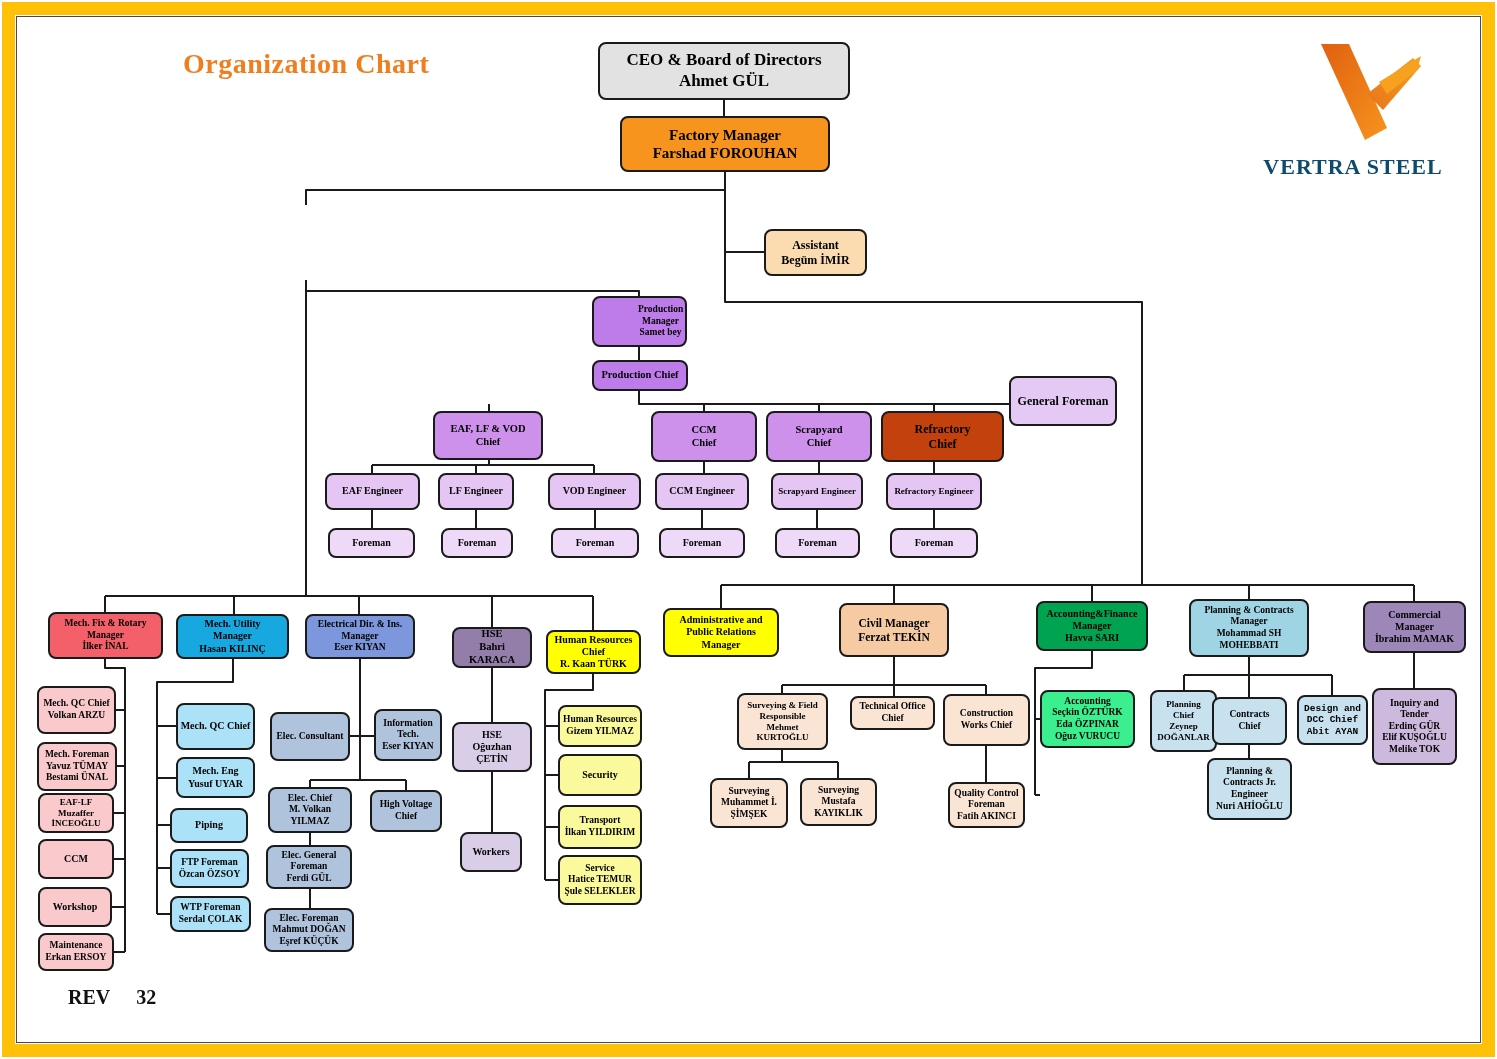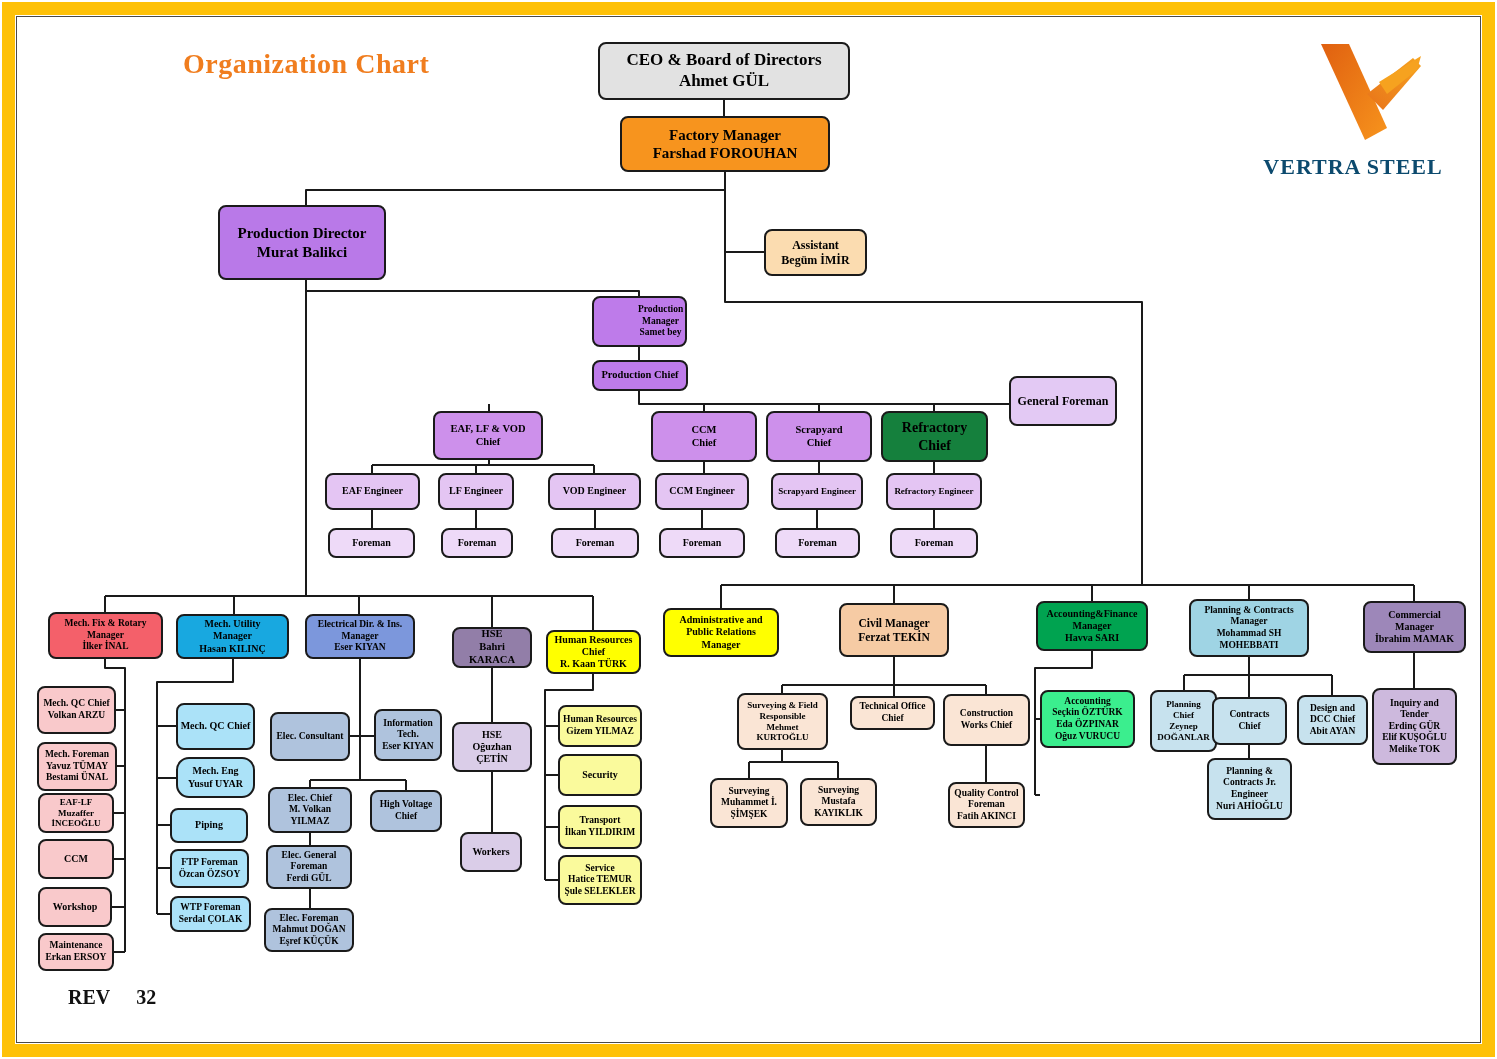--- a/index.html
+++ b/index.html
@@ -144,24 +144,20 @@
       <div class="nline">Ahmet GÜL</div>
     </div>
     <div class="node" style="left: 620px; top: 116px; width: 210px; height: 56px; background: rgb(247, 148, 30); font-size: 15px;">
       <div class="nline">Factory Manager</div>
       <div class="nline">Farshad FOROUHAN</div>
     </div>
     <div class="node" style="left: 764px; top: 229px; width: 103px; height: 47px; background: rgb(251, 220, 176); font-size: 12px;">
       <div class="nline">Assistant</div>
       <div class="nline">Begüm İMİR</div>
     </div>
-    <div class="node" style="left: 218px; top: 205px; width: 168px; height: 75px; background: rgb(185, 121, 232); font-size: 15px;">
-      <div class="nline">Production Director</div>
-      <div class="nline">Murat Balikci</div>
-    </div>
     <div class="node" style="left: 592px; top: 296px; width: 95px; height: 51px; background: rgb(190, 123, 234); font-size: 9.5px; padding-left: 44px;">
       <div class="nline">Production</div>
       <div class="nline">Manager</div>
       <div class="nline">Samet bey</div>
     </div>
     <div class="node" style="left: 592px; top: 360px; width: 96px; height: 31px; background: rgb(190, 123, 234); font-size: 10.5px;">
       <div class="nline">Production Chief</div>
     </div>
     <div class="node" style="left: 1009px; top: 376px; width: 108px; height: 50px; background: rgb(227, 201, 244); font-size: 12px;">
       <div class="nline">General Foreman</div>
@@ -171,21 +167,21 @@
       <div class="nline">Chief</div>
     </div>
     <div class="node" style="left: 651px; top: 411px; width: 106px; height: 51px; background: rgb(205, 144, 235); font-size: 10.5px;">
       <div class="nline">CCM</div>
       <div class="nline">Chief</div>
     </div>
     <div class="node" style="left: 766px; top: 411px; width: 106px; height: 51px; background: rgb(205, 144, 235); font-size: 10.5px;">
       <div class="nline">Scrapyard</div>
       <div class="nline">Chief</div>
     </div>
-    <div class="node" style="left: 881px; top: 411px; width: 107px; height: 51px; background: #15803d; font-size: 14px;">
+    <div class="node" style="left: 881px; top: 411px; width: 123px; height: 51px; background: #c2410c; font-size: 12px;">
       <div class="nline">Refractory</div>
       <div class="nline">Chief</div>
     </div>
     <div class="node" style="left: 325px; top: 473px; width: 95px; height: 37px; background: rgb(228, 197, 243); font-size: 10px;">
       <div class="nline">EAF Engineer</div>
     </div>
     <div class="node" style="left: 438px; top: 473px; width: 76px; height: 37px; background: rgb(228, 197, 243); font-size: 10px;">
       <div class="nline">LF Engineer</div>
     </div>
     <div class="node" style="left: 548px; top: 473px; width: 93px; height: 37px; background: rgb(228, 197, 243); font-size: 10px;">
@@ -287,21 +283,21 @@
     <div class="node" style="left: 38px; top: 887px; width: 74px; height: 40px; background: rgb(249, 201, 203); font-size: 10px;">
       <div class="nline">Workshop</div>
     </div>
     <div class="node" style="left: 38px; top: 933px; width: 76px; height: 38px; background: rgb(249, 201, 203); font-size: 9.5px;">
       <div class="nline">Maintenance</div>
       <div class="nline">Erkan ERSOY</div>
     </div>
     <div class="node" style="left: 176px; top: 703px; width: 79px; height: 47px; background: rgb(171, 226, 248); font-size: 10px;">
       <div class="nline">Mech. QC Chief</div>
     </div>
-    <div class="node" style="left: 176px; top: 757px; width: 79px; height: 41px; background: rgb(171, 226, 248); font-size: 10px; border-radius: 13px;">
+    <div class="node" style="left: 176px; top: 757px; width: 79px; height: 41px; background: rgb(171, 226, 248); font-size: 10px;">
       <div class="nline">Mech. Eng</div>
       <div class="nline">Yusuf UYAR</div>
     </div>
     <div class="node" style="left: 170px; top: 808px; width: 78px; height: 35px; background: rgb(171, 226, 248); font-size: 10px;">
       <div class="nline">Piping</div>
     </div>
     <div class="node" style="left: 170px; top: 849px; width: 79px; height: 39px; background: rgb(171, 226, 248); font-size: 9.5px;">
       <div class="nline">FTP Foreman</div>
       <div class="nline">Özcan ÖZSOY</div>
     </div>
@@ -397,21 +393,21 @@
     <div class="node" style="left: 1150px; top: 690px; width: 67px; height: 62px; background: rgb(199, 226, 238); font-size: 9px;">
       <div class="nline">Planning</div>
       <div class="nline">Chief</div>
       <div class="nline">Zeynep</div>
       <div class="nline">DOĞANLAR</div>
     </div>
     <div class="node" style="left: 1212px; top: 697px; width: 75px; height: 48px; background: rgb(199, 226, 238); font-size: 9.5px;">
       <div class="nline">Contracts</div>
       <div class="nline">Chief</div>
     </div>
-    <div class="node" style="left: 1297px; top: 695px; width: 71px; height: 50px; background: rgb(199, 226, 238); font-size: 9.5px;">
+    <div class="node" style="left: 1297px; top: 695px; width: 71px; height: 50px; background: rgb(199, 226, 238); font-size: 9.5px; font-family: Liberation Mono, monospace;">
       <div class="nline">Design and</div>
       <div class="nline">DCC Chief</div>
       <div class="nline">Abit AYAN</div>
     </div>
     <div class="node" style="left: 1207px; top: 758px; width: 85px; height: 62px; background: rgb(199, 226, 238); font-size: 9.5px;">
       <div class="nline">Planning &amp;</div>
       <div class="nline">Contracts Jr.</div>
       <div class="nline">Engineer</div>
       <div class="nline">Nuri AHİOĞLU</div>
     </div>

